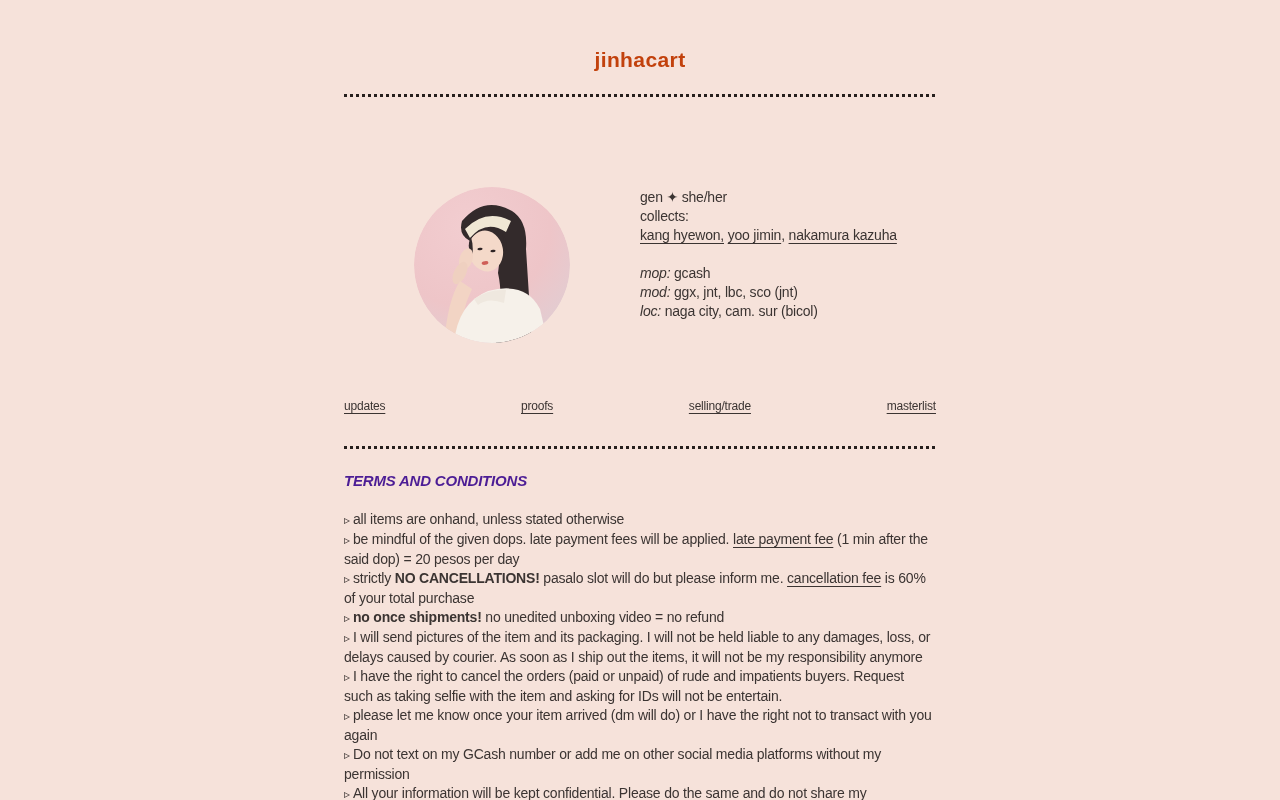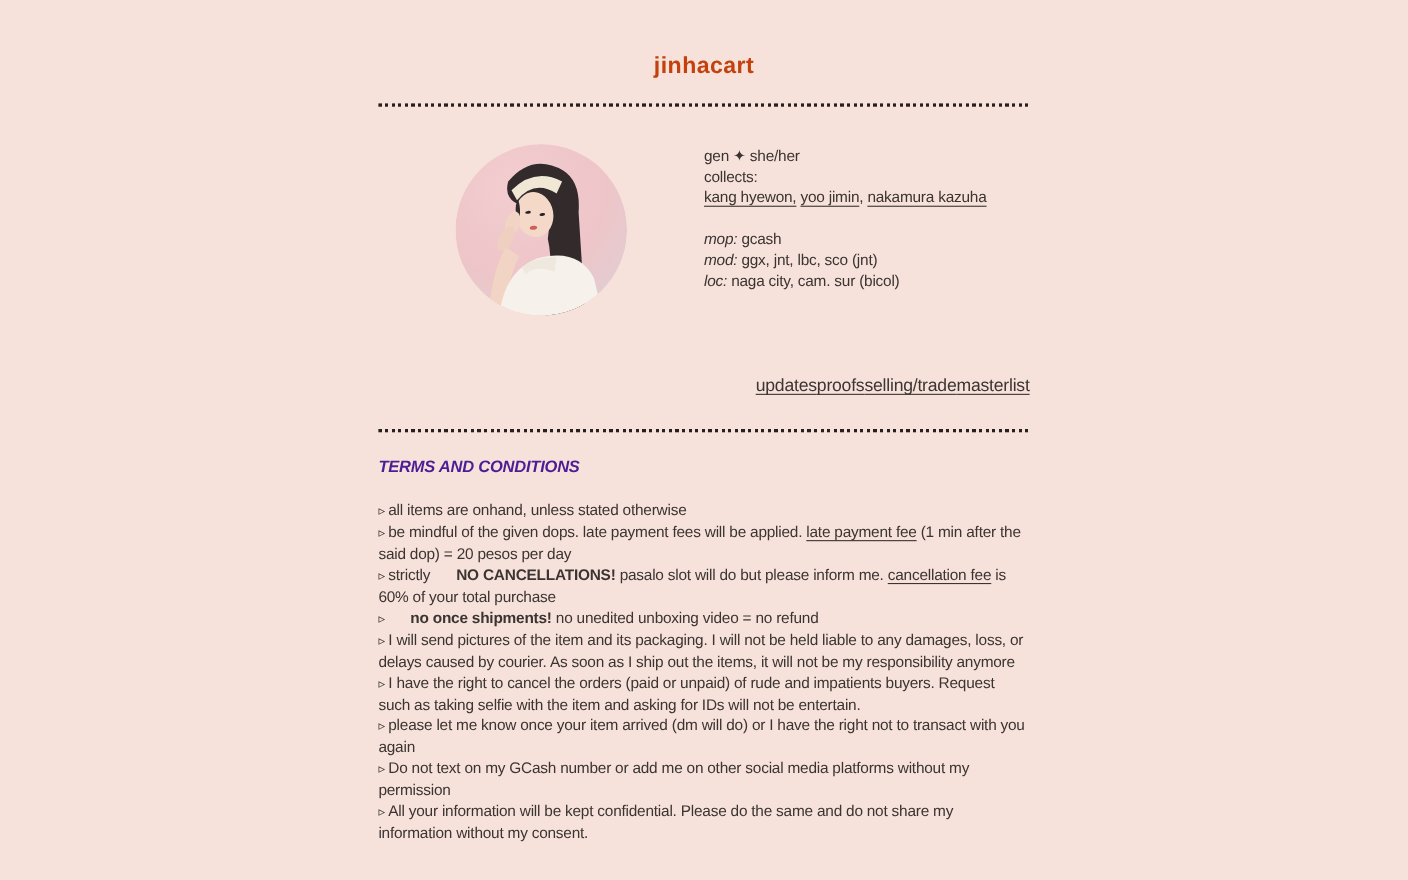--- a/index.html
+++ b/index.html
@@ -24,21 +24,21 @@
     letter-spacing: 0.4px;
     color: #c2410c;
   }
   .divider {
     height: 3px;
     background: repeating-linear-gradient(90deg, #261f1d 0 3px, transparent 3px 6px);
   }
   
   .profile {
     display: flex;
-    margin-top: 34px;
+    margin-top: 90px;
     margin-bottom: 54px;
   }
   .profile .avatar-col { width: 50%; display: flex; justify-content: center; }
   .profile .info-col { width: 50%; padding-top: 1px; }
   .avatar {
     width: 156px; height: 156px;
     border-radius: 50%;
     overflow: hidden;
     flex: 0 0 auto;
   }
@@ -49,43 +49,43 @@
   a.lnk {
     color: inherit;
     text-decoration: underline;
     text-underline-offset: 3px;
     text-decoration-thickness: 1px;
     cursor: pointer;
   }
   
   .nav-row {
     display: flex;
-    justify-content: flex-end;
+    justify-content: space-between;
     gap: 0;
-    font-size: 16px;
+    font-size: 12px;
     line-height: 19px;
     margin-bottom: 30px;
     letter-spacing: -0.2px;
   }
   
   h2.terms-heading {
     margin: 23px 0 21px 0;
     font-size: 15px;
     font-weight: 700;
     font-style: italic;
     color: #4c1d95;
     letter-spacing: -0.2px;
   }
   .terms-list {
     font-size: 14px;
     line-height: 19px;
     letter-spacing: -0.2px;
   }
   .term { margin: 0; }
-  .b { font-weight: 700; margin-left: 20px; }
+  .b { font-weight: 700; }
   .bullet { font-size: 12px; }
 </style>
 </head>
 <body>
 
 <div class="page">
 
   <h1 class="site-title">jinhacart</h1>
 
   <div class="divider"></div>

